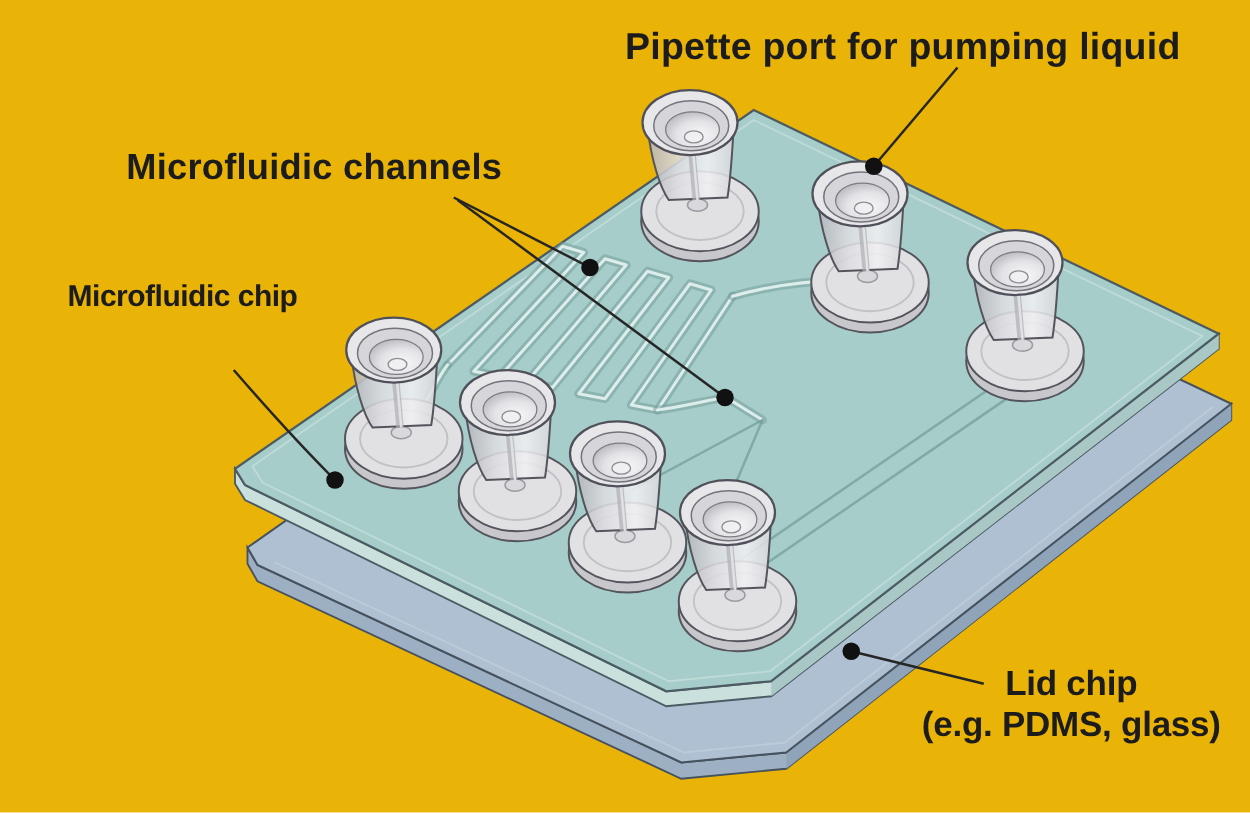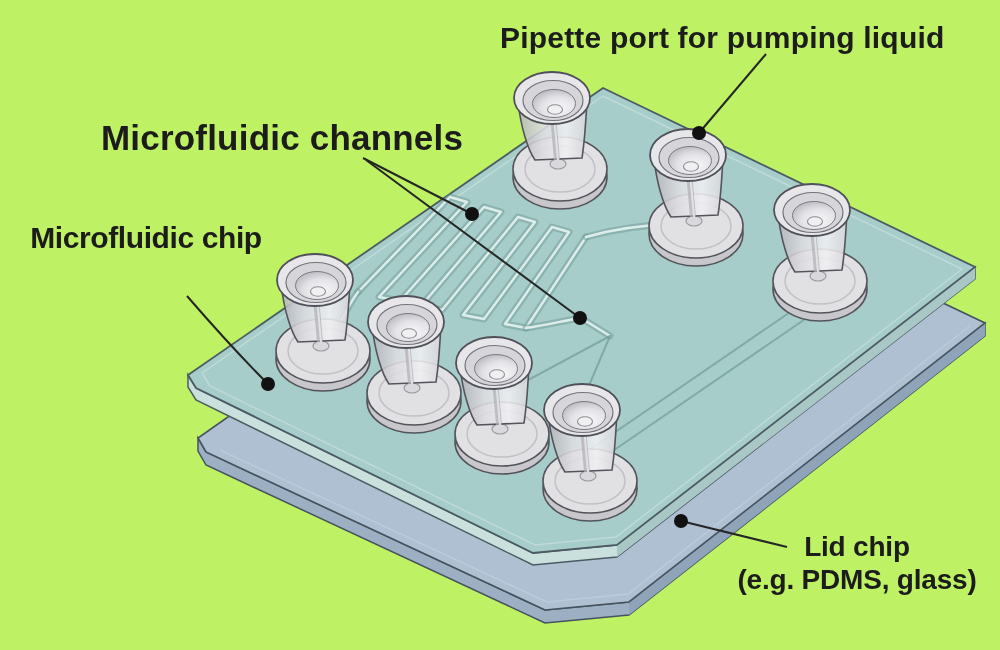--- a/index.html
+++ b/index.html
@@ -1,35 +1,35 @@
 <!DOCTYPE html>
 <html><head>
 <meta charset="utf-8">
 <style>
   html, body { margin: 0; padding: 0; background: #ffffff; }
   .stage {
     position: relative;
     width: 1000px;
     height: 650px;
-    background: #bef264;
+    background: #eab308;
     overflow: hidden;
     font-family: "Liberation Sans", sans-serif;
   }
   .stage svg { position: absolute; left: 0; top: 0; }
   .label {
     position: absolute;
     color: #1c1c1c;
     font-weight: 700;
     white-space: nowrap;
   }
   .label-pipette { left: 500px; top: 21px; font-size: 30px; letter-spacing: 0.2px; }
-  .label-channels { left: 101px; top: 118px; font-size: 35px; letter-spacing: 0.2px; }
+  .label-channels { left: 101px; top: 118px; font-size: 29px; letter-spacing: 0.2px; }
   .label-chip {
     left: 0px; top: 220px; width: 292px;
-    text-align: center; font-size: 30px; line-height: 35px; letter-spacing: -0.4px;
+    text-align: center; font-size: 24px; line-height: 35px; letter-spacing: -0.4px;
   }
   .label-lid {
     left: 712px; top: 530px; width: 290px;
     text-align: center; font-size: 28px; line-height: 33px; letter-spacing: -0.2px;
   }
   .chan-dark { fill: none; stroke: #6f9b97; stroke-width: 7; stroke-opacity: 0.5; stroke-linejoin: round; stroke-linecap: round; }
   .chan-light { fill: none; stroke: #e2f0ee; stroke-width: 2.4; stroke-opacity: 0.95; stroke-linejoin: round; stroke-linecap: round; }
   .chan-thin { fill: none; stroke: #6f9b97; stroke-width: 2; stroke-opacity: 0.7; stroke-linecap: round; }
   .leader { stroke: #262626; stroke-width: 2; fill: none; }
   .dot { fill: #111111; }

